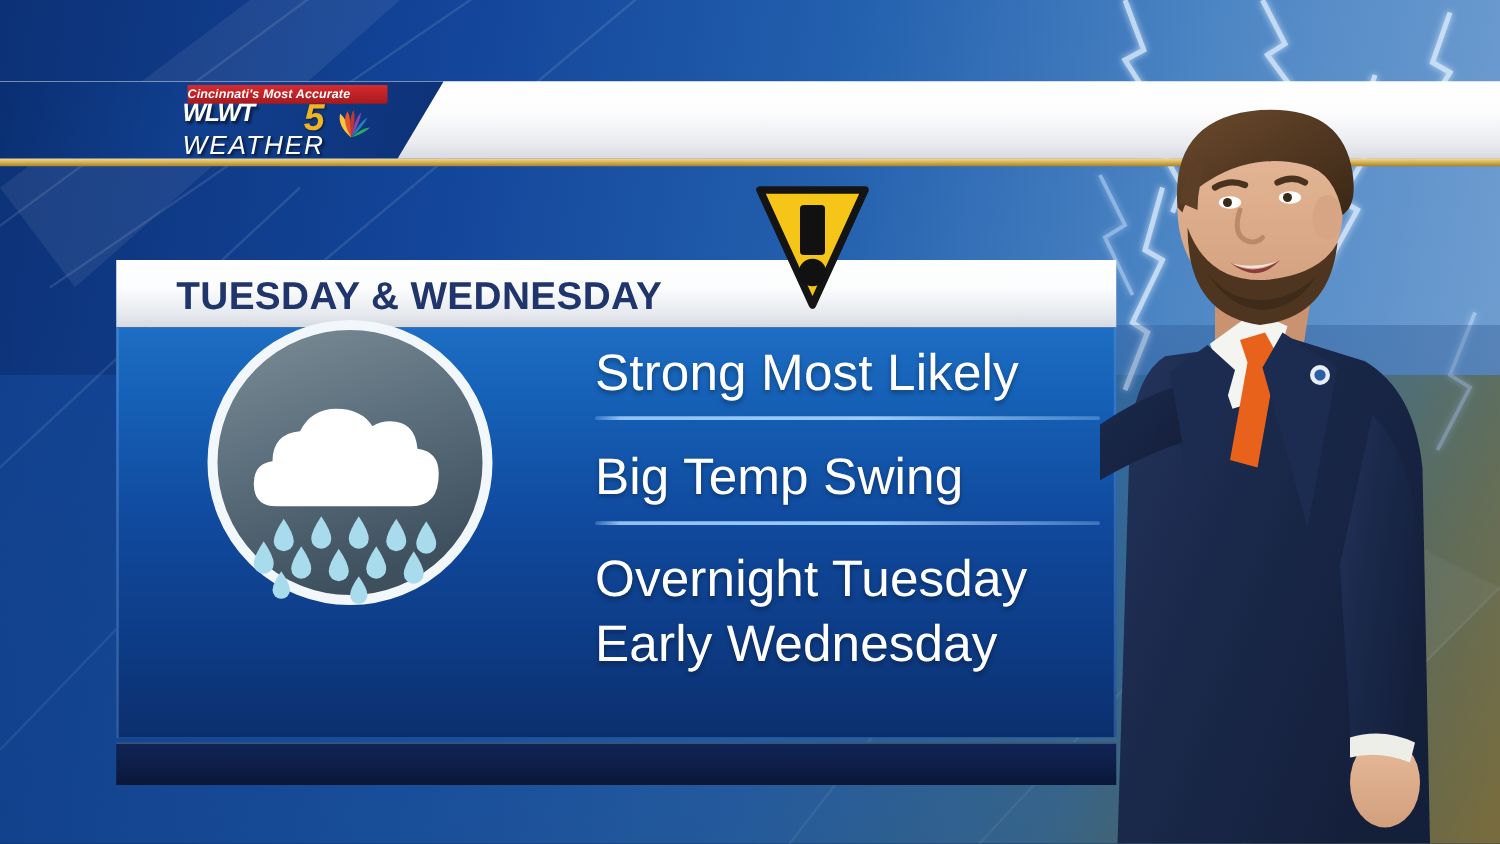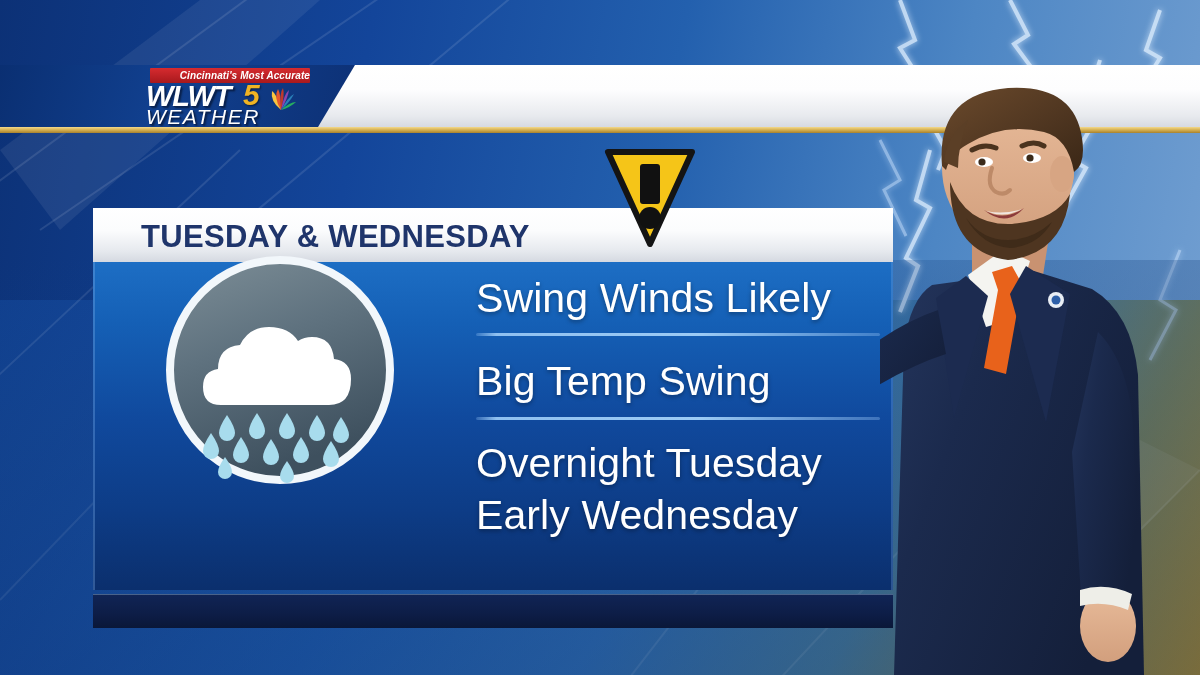--- a/index.html
+++ b/index.html
@@ -46,27 +46,27 @@
     clip-path:polygon(0 0, 355px 0, 318px 62px, 0 62px);
     overflow:hidden;
   }
   #logo-inner{ position:absolute; left:138px; top:0px; width:200px; height:62px; }
   #logo-redbar{
     position:absolute; left:12px; top:3px; width:160px; height:15px;
     background:linear-gradient(180deg,#d62b2f 0%,#a8191d 100%);
     border-radius:1px;
   }
   #logo-redbar span{
-    display:block; text-align:right; color:#fff;
+    display:block; text-align:left; color:#fff;
     font-size:10px; font-weight:bold; line-height:15px; letter-spacing:.1px;
     font-style:italic;
   }
   #logo-wlwt{
     position:absolute; left:8px; top:15px;
-    font-size:29px; font-weight:bold; font-style:italic; color:#ffffff;
+    font-size:20px; font-weight:bold; font-style:italic; color:#ffffff;
     letter-spacing:-1px;
     text-shadow:1px 1px 0 #0a2354, 2px 2px 2px rgba(0,0,0,.5);
   }
   #logo-five{
     position:absolute; left:105px; top:13px;
     font-size:30px; font-weight:bold; font-style:italic; color:#f0b323;
     text-shadow:1px 1px 2px rgba(0,0,0,.55);
   }
   #peacock{ position:absolute; left:126px; top:19px; }
   #logo-weather{
@@ -233,21 +233,21 @@
       <path d="M46 178 q8 12 8 18 a8 8 0 0 1 -16 0 q0 -6 8 -18 Z"></path>
       <path d="M76 182 q8 12 8 18 a8 8 0 0 1 -16 0 q0 -6 8 -18 Z"></path>
       <path d="M106 184 q8 12 8 18 a8 8 0 0 1 -16 0 q0 -6 8 -18 Z"></path>
       <path d="M136 182 q8 12 8 18 a8 8 0 0 1 -16 0 q0 -6 8 -18 Z"></path>
       <path d="M166 186 q8 12 8 18 a8 8 0 0 1 -16 0 q0 -6 8 -18 Z"></path>
       <path d="M60 202 q7 10 7 15 a7 7 0 0 1 -14 0 q0 -5 7 -15 Z"></path>
       <path d="M122 206 q7 10 7 15 a7 7 0 0 1 -14 0 q0 -5 7 -15 Z"></path>
     </g>
   </svg>
 
-  <div class="bullet" id="b1">Swing Winds Likely</div>
+  <div class="bullet" id="b1">Strong Most Likely</div>
   <div class="divider" id="d1"></div>
   <div class="bullet" id="b2">Big Temp Swing</div>
   <div class="divider" id="d2"></div>
   <div class="bullet" id="b3b">Early Wednesday</div>
   <div class="bullet" id="b3a">Overnight Tuesday</div>
 
   <svg id="warn-tri" viewBox="0 0 92 100">
     <polygon points="4,4 88,4 46,96" fill="#f5c518" stroke="#141414" stroke-width="6" stroke-linejoin="round"></polygon>
     <rect x="36" y="16" width="20" height="40" rx="3" fill="#111111"></rect>
     <circle cx="46" cy="70" r="11" fill="#111111"></circle>

